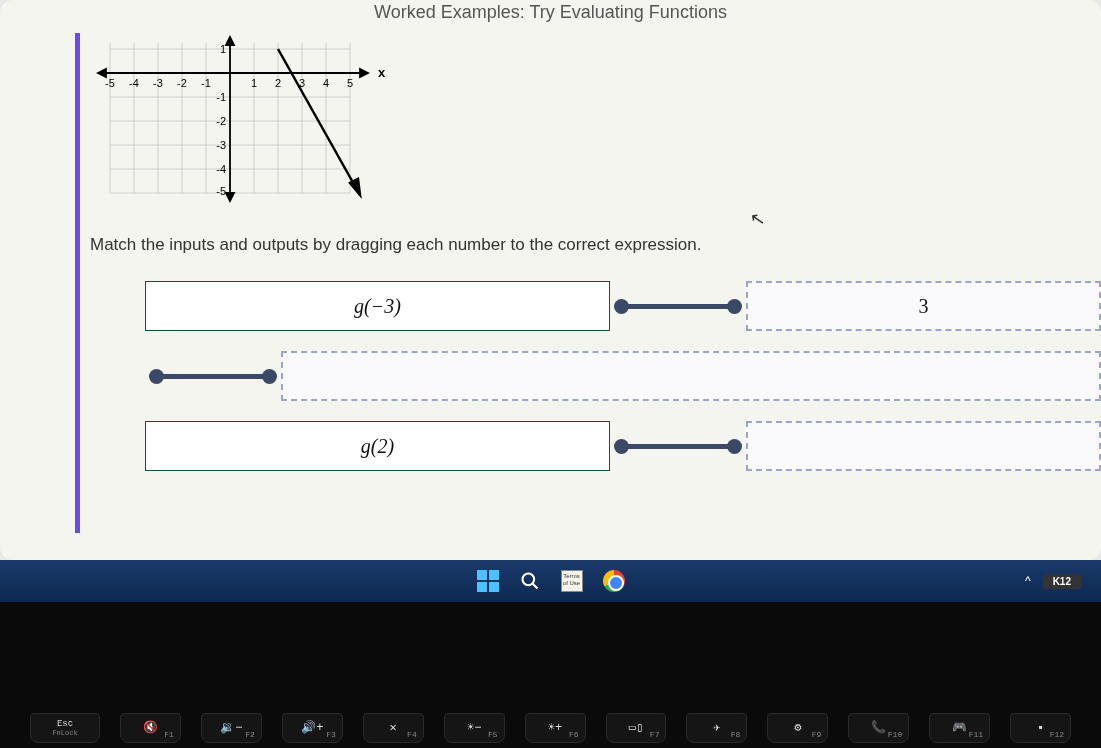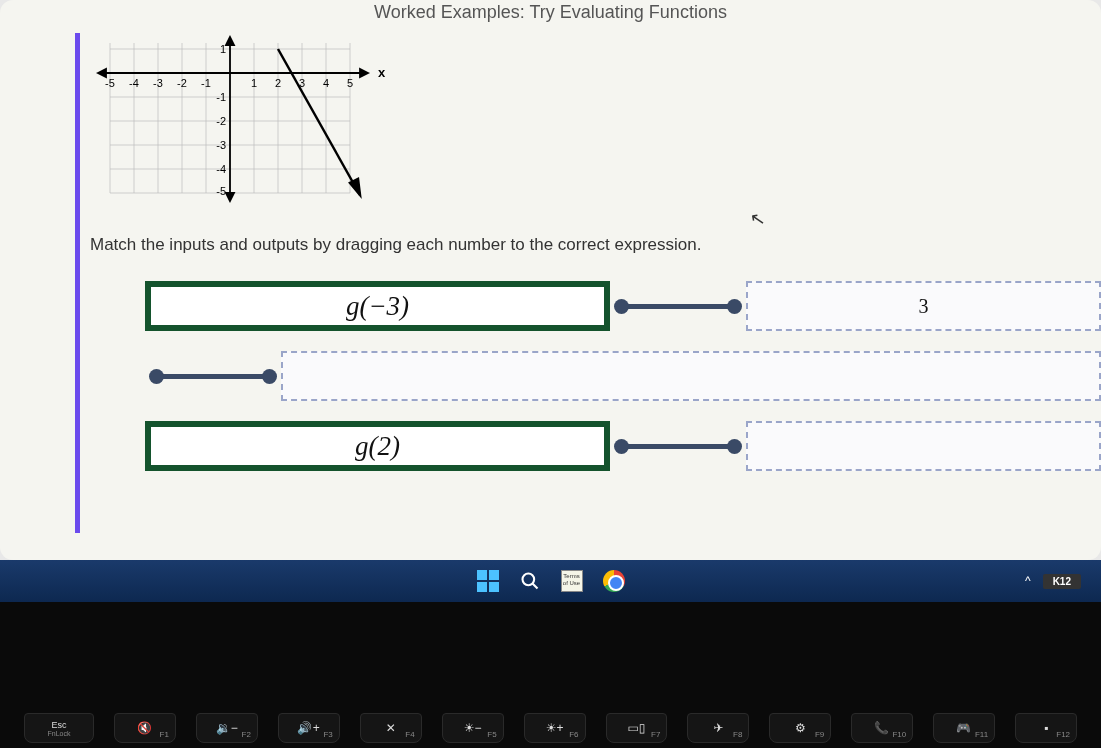--- a/index.html
+++ b/index.html
@@ -52,28 +52,28 @@
     }
     .match-row {
       display: flex;
       align-items: center;
       margin-bottom: 18px;
       height: 52px;
     }
     .expr-box {
       width: 465px;
       height: 50px;
-      border: 6px solid #14532d;
+      border: 1px solid #14532d;
       background: #fff;
       display: flex;
       align-items: center;
       justify-content: center;
       font-family: 'Times New Roman', serif;
       font-style: italic;
-      font-size: 27px;
+      font-size: 20px;
       color: #111;
     }
     .connector {
       width: 120px;
       height: 6px;
       position: relative;
       display: flex;
       align-items: center;
       margin-left: 8px;
       margin-right: 8px;
@@ -194,22 +194,23 @@
       height: 146px;
       background: #0a0a0a;
     }
     .keyboard-row {
       position: absolute;
       bottom: 5px;
       left: 0;
       width: 100%;
       display: flex;
       gap: 20px;
-      padding: 0 24px;
+      padding: 0 30px;
       align-items: flex-end;
+      font-family: Liberation Mono, monospace;
     }
     .key {
       background: #151515;
       border: 1px solid #2a2a2a;
       border-radius: 4px 4px 8px 8px;
       color: #ddd;
       font-size: 9px;
       height: 30px;
       flex: 1;
       display: flex;

